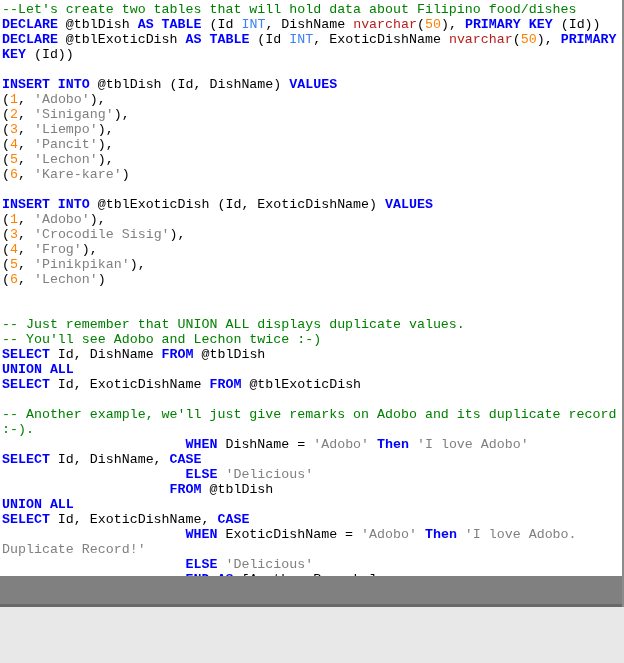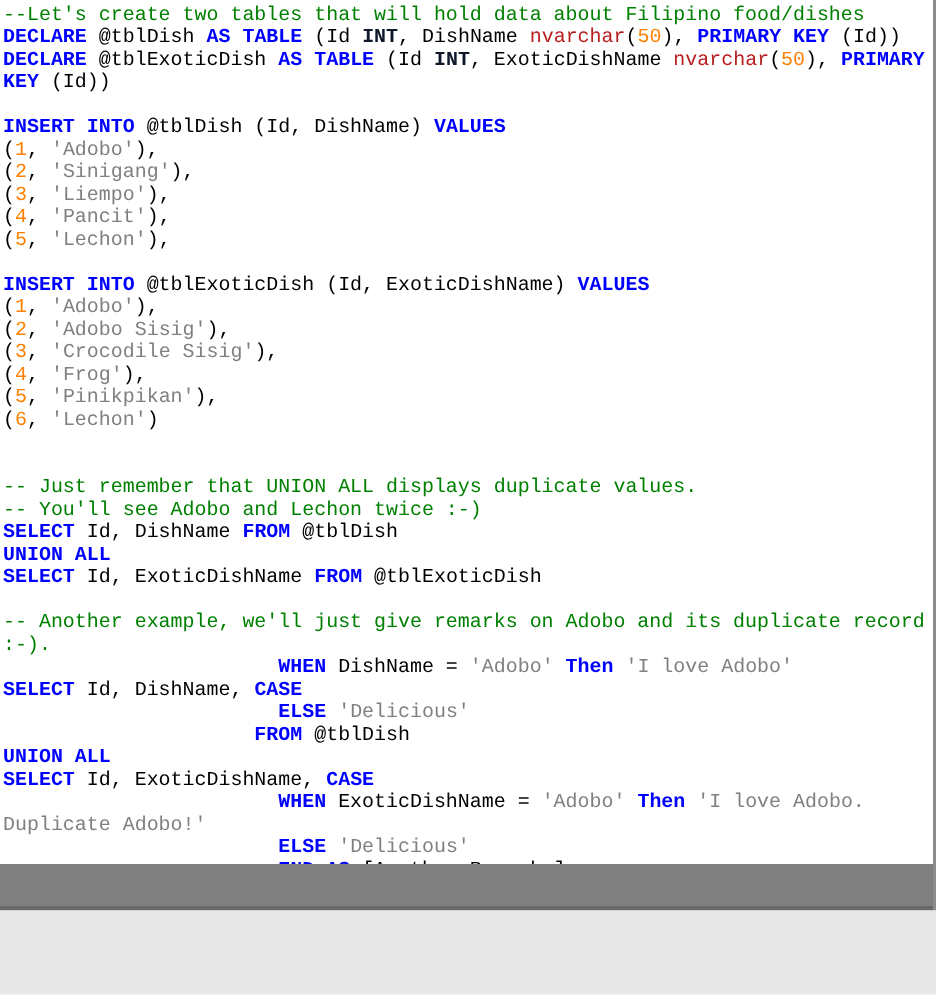--- a/index.html
+++ b/index.html
@@ -19,21 +19,21 @@
     font-size:13.3px;
     line-height:15px;
     overflow:hidden;
   }
   .line{white-space:pre;height:15px;color:#000000;}
   .kw {color:#0000ff;font-weight:bold;}
   .cm {color:#008000;}
   .str{color:#808080;}
   .num{color:#ff8000;text-align:right;}
   .typ{color:#b91c1c;}
-  .typb{color:#0f172a;font-weight:bold;}
+  .typb{color:#3b82f6;font-weight:normal;}
   .pl {color:#000000;}
   .bottom-bar{
     position:absolute;left:0;right:0;bottom:0;
     height:31px;
     background:#808080;
     box-sizing:border-box;
     border-bottom:3px solid #696969;
   }
 </style>
 </head>
@@ -45,24 +45,24 @@
       <div class="line"><span class="kw">DECLARE</span><span class="pl"> @tblDish </span><span class="kw">AS</span><span class="pl"> </span><span class="kw">TABLE</span><span class="pl"> (Id </span><span class="typb">INT</span><span class="pl">, DishName </span><span class="typ">nvarchar</span><span class="pl">(</span><span class="num">50</span><span class="pl">), </span><span class="kw">PRIMARY KEY</span><span class="pl"> (Id))</span></div>
       <div class="line"><span class="kw">DECLARE</span><span class="pl"> @tblExoticDish </span><span class="kw">AS</span><span class="pl"> </span><span class="kw">TABLE</span><span class="pl"> (Id </span><span class="typb">INT</span><span class="pl">, ExoticDishName </span><span class="typ">nvarchar</span><span class="pl">(</span><span class="num">50</span><span class="pl">), </span><span class="kw">PRIMARY</span></div>
       <div class="line"><span class="kw">KEY</span><span class="pl"> (Id))</span></div>
       <div class="line">&nbsp;</div>
       <div class="line"><span class="kw">INSERT INTO</span><span class="pl"> @tblDish (Id, DishName) </span><span class="kw">VALUES</span></div>
       <div class="line"><span class="pl">(</span><span class="num">1</span><span class="pl">, </span><span class="str">'Adobo'</span><span class="pl">),</span></div>
       <div class="line"><span class="pl">(</span><span class="num">2</span><span class="pl">, </span><span class="str">'Sinigang'</span><span class="pl">),</span></div>
       <div class="line"><span class="pl">(</span><span class="num">3</span><span class="pl">, </span><span class="str">'Liempo'</span><span class="pl">),</span></div>
       <div class="line"><span class="pl">(</span><span class="num">4</span><span class="pl">, </span><span class="str">'Pancit'</span><span class="pl">),</span></div>
       <div class="line"><span class="pl">(</span><span class="num">5</span><span class="pl">, </span><span class="str">'Lechon'</span><span class="pl">),</span></div>
+      <div class="line"><span class="pl">(</span><span class="num">6</span><span class="pl">, </span><span class="str">'Kare-kare'</span><span class="pl">)</span></div>
       <div class="line">&nbsp;</div>
       <div class="line"><span class="kw">INSERT INTO</span><span class="pl"> @tblExoticDish (Id, ExoticDishName) </span><span class="kw">VALUES</span></div>
       <div class="line"><span class="pl">(</span><span class="num">1</span><span class="pl">, </span><span class="str">'Adobo'</span><span class="pl">),</span></div>
-      <div class="line"><span class="pl">(</span><span class="num">2</span><span class="pl">, </span><span class="str">'Adobo Sisig'</span><span class="pl">),</span></div>
       <div class="line"><span class="pl">(</span><span class="num">3</span><span class="pl">, </span><span class="str">'Crocodile Sisig'</span><span class="pl">),</span></div>
       <div class="line"><span class="pl">(</span><span class="num">4</span><span class="pl">, </span><span class="str">'Frog'</span><span class="pl">),</span></div>
       <div class="line"><span class="pl">(</span><span class="num">5</span><span class="pl">, </span><span class="str">'Pinikpikan'</span><span class="pl">),</span></div>
       <div class="line"><span class="pl">(</span><span class="num">6</span><span class="pl">, </span><span class="str">'Lechon'</span><span class="pl">)</span></div>
       <div class="line">&nbsp;</div>
       <div class="line">&nbsp;</div>
       <div class="line"><span class="cm">-- Just remember that UNION ALL displays duplicate values.</span></div>
       <div class="line"><span class="cm">-- You'll see Adobo and Lechon twice :-)</span></div>
       <div class="line"><span class="kw">SELECT</span><span class="pl"> Id, DishName </span><span class="kw">FROM</span><span class="pl"> @tblDish</span></div>
       <div class="line"><span class="kw">UNION ALL</span></div>
@@ -70,18 +70,18 @@
       <div class="line">&nbsp;</div>
       <div class="line"><span class="cm">-- Another example, we'll just give remarks on Adobo and its duplicate record</span></div>
       <div class="line"><span class="cm">:-).</span></div>
       <div class="line"><span class="pl">                       </span><span class="kw">WHEN</span><span class="pl"> DishName = </span><span class="str">'Adobo'</span><span class="pl"> </span><span class="kw">Then</span><span class="pl"> </span><span class="str">'I love Adobo'</span></div>
       <div class="line"><span class="kw">SELECT</span><span class="pl"> Id, DishName, </span><span class="kw">CASE</span></div>
       <div class="line"><span class="pl">                       </span><span class="kw">ELSE</span><span class="pl"> </span><span class="str">'Delicious'</span></div>
       <div class="line"><span class="pl">                     </span><span class="kw">FROM</span><span class="pl"> @tblDish</span></div>
       <div class="line"><span class="kw">UNION ALL</span></div>
       <div class="line"><span class="kw">SELECT</span><span class="pl"> Id, ExoticDishName, </span><span class="kw">CASE</span></div>
       <div class="line"><span class="pl">                       </span><span class="kw">WHEN</span><span class="pl"> ExoticDishName = </span><span class="str">'Adobo'</span><span class="pl"> </span><span class="kw">Then</span><span class="pl"> </span><span class="str">'I love Adobo.</span></div>
-      <div class="line"><span class="str">Duplicate Adobo!'</span></div>
+      <div class="line"><span class="str">Duplicate Record!'</span></div>
       <div class="line"><span class="pl">                       </span><span class="kw">ELSE</span><span class="pl"> </span><span class="str">'Delicious'</span></div>
       <div class="line"><span class="pl">                       </span><span class="kw">END</span><span class="pl"> </span><span class="kw">AS</span><span class="pl"> [Another Remarks]</span></div>
     </div>
   <div class="bottom-bar"></div>
 </div>
 
 </body></html>

